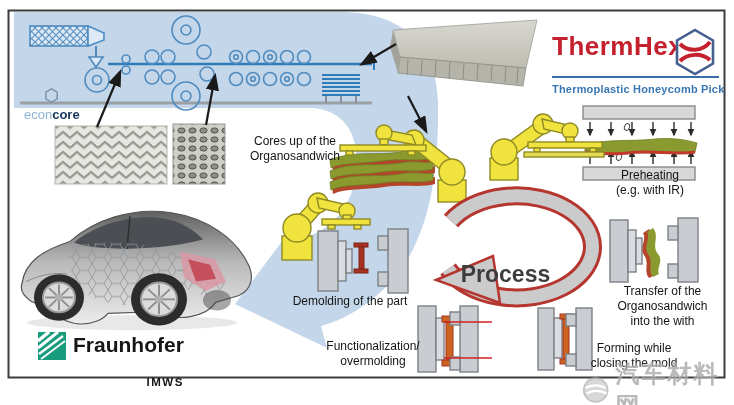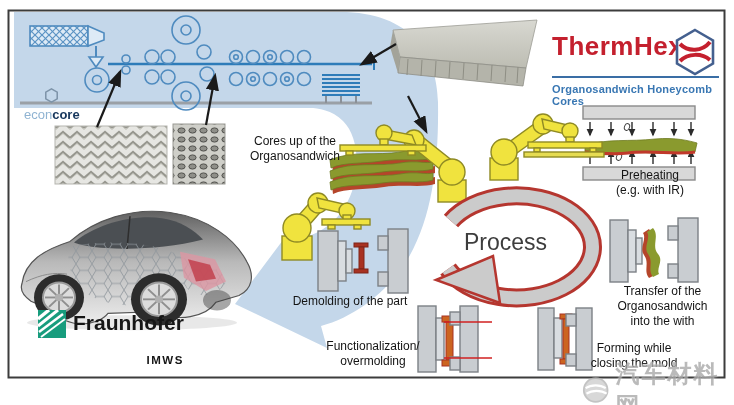--- a/index.html
+++ b/index.html
@@ -1,20 +1,20 @@
 <!DOCTYPE html>
 <html><head>
 <meta charset="utf-8">
 <style>
   html,body{margin:0;padding:0;background:#ffffff;}
   .stage{position:relative;width:734px;height:405px;background:#ffffff;overflow:hidden;
          font-family:"Liberation Sans",sans-serif;}
   .abs{position:absolute;}
   .label{position:absolute;font-size:12px;line-height:15px;color:#141414;text-align:center;}
-  .process-title{position:absolute;font-size:23px;font-weight:normal;color:#3d3d3d;text-align:center;}
+  .process-title{position:absolute;font-size:23px;font-weight:bold;color:#3d3d3d;text-align:center;margin-top:32px;}
   .thermhex-name{position:absolute;font-size:26px;font-weight:bold;color:#c4202e;letter-spacing:.5px;}
   .thermhex-sep{position:absolute;background:#3a6ea5;height:2px;width:167px;}
   .thermhex-tagline{position:absolute;font-size:11px;font-weight:bold;color:#3977b3;letter-spacing:.2px;}
   .econcore{position:absolute;display:flex;align-items:center;gap:4px;font-size:13px;color:#8fb3d2;}
   .econcore b{color:#16365c;}
   .fraunhofer{position:absolute;display:flex;align-items:flex-start;gap:7px;}
   .fraunhofer .fname{font-size:21px;font-weight:bold;color:#161616;line-height:26px;}
   .fraunhofer .finst{font-size:11.5px;font-weight:bold;color:#161616;letter-spacing:1.5px;text-align:right;margin-top:18px;}
   .watermark{position:absolute;display:flex;align-items:center;gap:6px;opacity:.8;}
   .watermark .wtext{font-size:24px;font-weight:bold;color:#a9a9a9;text-shadow:0 0 2px #ffffff;letter-spacing:2px;}
@@ -337,21 +337,21 @@
   <span><span>econ</span><b>core</b></span>
 </div>
 
 <div class="thermhex-name" style="left:552px;top:31px;">ThermHex</div>
 <svg class="abs" style="left:672px;top:28px;" width="46" height="48" viewBox="0 0 46 48">
   <polygon points="23,2 41,12.5 41,35.5 23,46 5,35.5 5,12.5" fill="#ffffff" stroke="#44608f" stroke-width="2.6"></polygon>
   <path d="M8,16 C16,24 30,24 38,14" stroke="#c4202e" stroke-width="4" fill="none"></path>
   <path d="M8,33 C16,25 30,25 38,32" stroke="#c4202e" stroke-width="4" fill="none"></path>
 </svg>
 <div class="thermhex-sep" style="left:552px;top:76px;"></div>
-<div class="thermhex-tagline" style="left:552px;top:83px;width:175px;">Organosandwich Honeycomb Cores</div>
+<div class="thermhex-tagline" style="left:552px;top:83px;width:175px;">Thermoplastic Honeycomb Pick</div>
 
 <div class="label" style="left:225px;top:134px;width:140px;">
   <div>Cores up of the</div>
   <div>Organosandwich</div>
 </div>
 <div class="label" style="left:595px;top:168px;width:110px;">
   <div>Preheating</div>
   <div>(e.g. with IR)</div>
 </div>
 <div class="label" style="left:600px;top:284px;width:125px;text-align:center;">
@@ -365,21 +365,21 @@
 </div>
 <div class="label" style="left:313px;top:339px;width:120px;">
   <div>Functionalization/</div>
   <div>overmolding</div>
 </div>
 <div class="label" style="left:280px;top:294px;width:140px;">
   <div>Demolding of the part</div>
 </div>
 <div class="process-title" style="left:443px;top:229px;width:125px;">Process</div>
 
-<div class="fraunhofer" style="left:32px;top:310px;padding-left:6px;">
+<div class="fraunhofer" style="left:32px;top:332px;padding-left:6px;">
   <svg width="28" height="28" viewBox="0 0 28 28">
     <rect width="28" height="28" fill="#179c7d"></rect>
     <line x1="3" y1="27" x2="27" y2="9" stroke="#ffffff" stroke-width="1.8"></line>
     <line x1="1" y1="22" x2="25" y2="4" stroke="#ffffff" stroke-width="2.4"></line>
     <line x1="0" y1="16" x2="20" y2="0" stroke="#ffffff" stroke-width="3"></line>
     <line x1="0" y1="9" x2="11" y2="0" stroke="#ffffff" stroke-width="3.4"></line>
   </svg>
   <div>
     <div class="fname">Fraunhofer</div>
     <div class="finst">IMWS</div>

